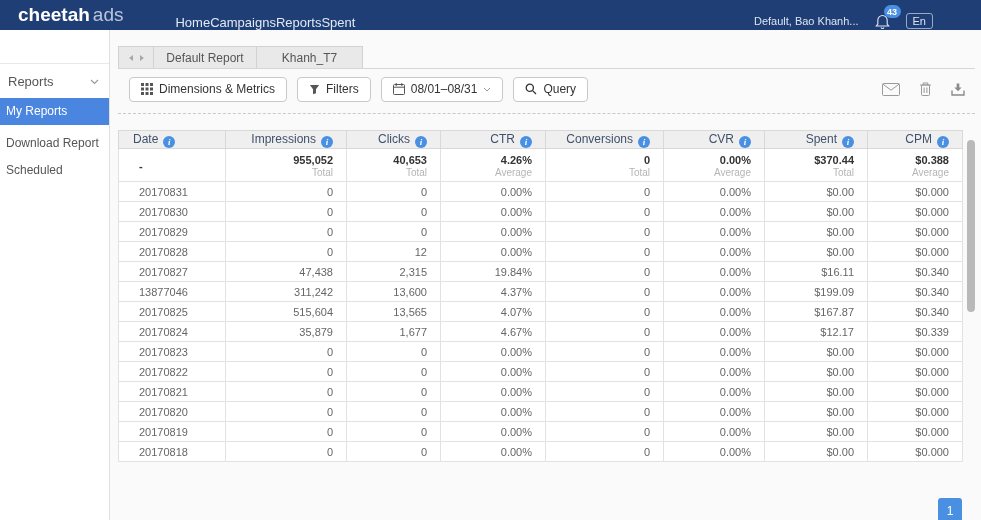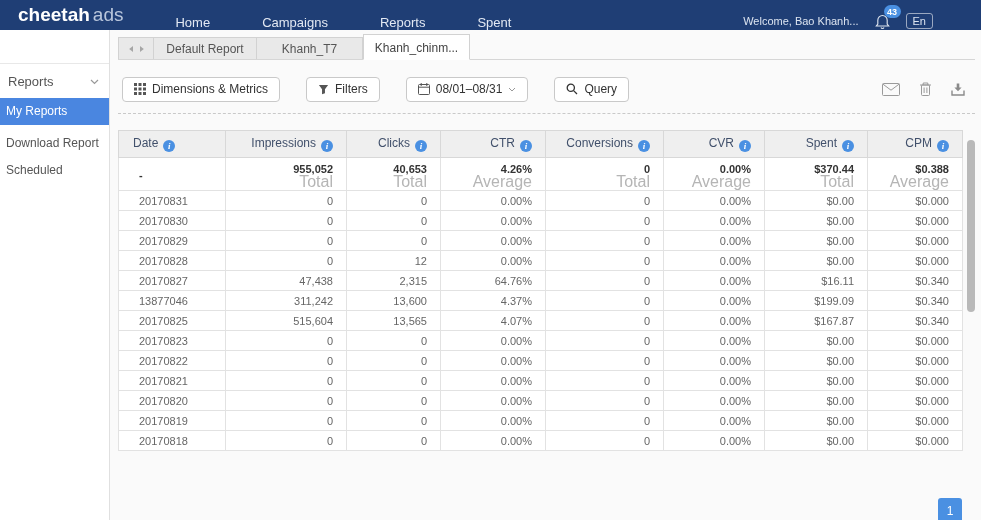--- a/index.html
+++ b/index.html
@@ -14,21 +14,21 @@
     font-family:"Liberation Sans","DejaVu Sans",sans-serif;color:#555;
   }
   
   .topbar{
     position:absolute;top:0;left:0;width:981px;height:30px;
     background:var(--topbar-bg);display:flex;align-items:flex-end;color:#e8edf5;
   }
   .brand{margin-left:18px;font-size:19px;line-height:30px;white-space:nowrap;cursor:pointer;}
   .brand-bold{font-weight:bold;color:#ffffff;}
   .brand-light{font-weight:normal;color:#b9c6dc;margin-left:3px;}
-  .topnav{display:flex;gap:52px;margin-left:52px;font-size:13px;}
+  .topnav{display:flex;margin-left:52px;font-size:13px;}
   .topnav a{color:#e3e9f3;text-decoration:none;cursor:pointer;}
   .topbar-right{margin-left:auto;margin-right:48px;display:flex;align-items:center;gap:16px;}
   .welcome{font-size:11px;color:#dce4f0;cursor:pointer;white-space:nowrap;}
   .bell-wrap{position:relative;display:inline-flex;cursor:pointer;padding-top:3px;}
   .badge{
     position:absolute;top:-6px;left:9px;min-width:17px;height:13px;padding:0 3px;
     background:var(--accent);border-radius:8px;color:#fff;font-size:9px;font-weight:bold;
     display:flex;align-items:center;justify-content:center;
   }
   .lang{
@@ -49,68 +49,68 @@
     position:absolute;left:0;right:0;white-space:nowrap;}
   .side-item.active{
     top:68px;height:27px;line-height:27px;background:var(--active-item);color:#fff;
   }
   .side-item.dl{top:101px;}
   .side-item.sch{top:128px;}
   
   .content{position:absolute;left:110px;top:30px;right:0;bottom:0;background:#fafafa;}
   
   .tabrow{
-    position:absolute;top:3px;left:8px;right:6px;height:27px;
+    position:absolute;top:12px;left:8px;right:6px;height:27px;
     display:flex;align-items:flex-end;border-bottom:1px solid #d6d6d6;
   }
   .tab-arrows{
     width:36px;height:22px;background:#e9e9e9;border:1px solid #d2d2d2;border-bottom:none;
     display:flex;align-items:center;justify-content:center;gap:5px;
   }
   .tab-arrows span{display:inline-flex;cursor:pointer;}
   .tab{
     height:22px;line-height:22px;text-align:center;font-size:12px;color:#555;
     background:#e9e9e9;border:1px solid #d2d2d2;border-bottom:none;border-left:none;
     cursor:pointer;white-space:nowrap;overflow:hidden;
   }
   .tab.t0{width:103px;}
   .tab.t1{width:106px;}
   .tab.active{
     width:107px;height:26px;line-height:26px;background:#fff;color:#444;
     border-left:1px solid #d2d2d2;margin-bottom:-1px;border-bottom:1px solid #fff;
   }
   
   .toolbar{
-    position:absolute;top:46px;left:12px;right:8px;height:26px;
-    display:flex;align-items:center;gap:26px;
+    position:absolute;top:46px;left:19px;right:8px;height:26px;
+    display:flex;align-items:center;gap:10px;
   }
   .tbtn{
     height:25px;padding:0 11px;background:#fff;border:1px solid #c9c9c9;border-radius:4px;
     font-size:12px;color:#333;display:inline-flex;align-items:center;gap:6px;cursor:pointer;
     font-family:inherit;white-space:nowrap;
   }
   .tool-icons{margin-left:auto;display:flex;align-items:center;gap:19px;margin-right:8px;}
   .tool-icons span{display:inline-flex;cursor:pointer;}
   .dashed-sep{position:absolute;top:83px;left:8px;right:6px;border-top:1px dashed #c9c9c9;}
   
   .report-table{
     position:absolute;top:100px;left:8px;width:844px;
     border-collapse:collapse;table-layout:fixed;background:#fff;font-size:11px;
   }
   .report-table th,.report-table td{border:1px solid #e2e2e2;overflow:hidden;white-space:nowrap;}
   .report-table thead th{
-    height:27px;background:#efefef;border-color:#d8d8d8;color:#41506b;font-weight:normal;
+    height:18px;background:#efefef;border-color:#d8d8d8;color:#41506b;font-weight:normal;
     font-size:12px;cursor:pointer;
   }
   .col-left{text-align:left;padding-left:20px;}
   .col-right{text-align:right;padding-right:13px;}
   th.col-left{padding-left:14px;}
   .total-row td{height:33px;padding-top:2px;vertical-align:middle;}
   .tval{font-weight:bold;color:#333;line-height:13px;}
-  .tsub{color:#b5b5b5;font-size:16px;line-height:12px;}
+  .tsub{color:#b5b5b5;font-size:10px;line-height:12px;}
   .body-row td{height:20px;color:#666;}
   .info-i{
     display:inline-flex;align-items:center;justify-content:center;
     width:12px;height:12px;border-radius:50%;background:var(--accent);color:#fff;
     font-size:9px;font-weight:bold;margin-left:5px;vertical-align:-2px;cursor:pointer;
     font-family:"Liberation Serif",serif;font-style:italic;
   }
   
   .vscroll{position:absolute;top:101px;right:5px;width:9px;height:352px;}
   .vthumb{margin-top:9px;height:172px;width:8px;background:#b9b9b9;border-radius:5px;cursor:grab;}
@@ -129,21 +129,21 @@
   <div class="brand">
     <span class="brand-bold">cheetah</span><span class="brand-light">ads</span>
   </div>
   <nav class="topnav">
     <a>Home</a>
     <a>Campaigns</a>
     <a>Reports</a>
     <a>Spent</a>
   </nav>
   <div class="topbar-right">
-    <span class="welcome">Welcome,  Bao Khanh...</span>
+    <span class="welcome">Default,  Bao Khanh...</span>
     <span class="bell-wrap">
       <span>
         <svg width="15" height="16" viewBox="0 0 16 17">
           <path d="M8 1.5a5 5 0 0 0-5 5v4.2L1.4 12.8h13.2L13 10.7V6.5a5 5 0 0 0-5-5z" fill="none" stroke="#dfe6f0" stroke-width="1.2"></path>
           <path d="M6.4 14.3a1.7 1.7 0 0 0 3.2 0" fill="none" stroke="#dfe6f0" stroke-width="1.2"></path>
         </svg>
       </span>
       <span class="badge">43</span>
     </span>
     <span class="lang">En</span>
@@ -175,21 +175,20 @@
           </svg>
       </span>
       <span>
         <svg width="6" height="8" viewBox="0 0 6 8">
             <path d="M1 1l3.8 3L1 7z" fill="#a6a6a6"></path>
           </svg>
       </span>
     </div>
     <div class="tab t0">Default Report</div>
     <div class="tab t1">Khanh_T7</div>
-    <div class="tab active">Khanh_chinm...</div>
   </div>
 
   <div class="toolbar">
     <button class="tbtn">
       <span>
         <svg width="12" height="12" viewBox="0 0 12 12" fill="#555">
           <rect x="0" y="0" width="3" height="3"></rect>
             <rect x="4.5" y="0" width="3" height="3"></rect>
             <rect x="9" y="0" width="3" height="3"></rect>
           <rect x="0" y="4.5" width="3" height="3"></rect>
@@ -358,21 +357,21 @@
           <td class="col-right">0.00%</td>
           <td class="col-right">0</td>
           <td class="col-right">0.00%</td>
           <td class="col-right">$0.00</td>
           <td class="col-right">$0.000</td>
         </tr>
         <tr class="body-row">
           <td class="col-left">20170827</td>
           <td class="col-right">47,438</td>
           <td class="col-right">2,315</td>
-          <td class="col-right">64.76%</td>
+          <td class="col-right">19.84%</td>
           <td class="col-right">0</td>
           <td class="col-right">0.00%</td>
           <td class="col-right">$16.11</td>
           <td class="col-right">$0.340</td>
         </tr>
         <tr class="body-row">
           <td class="col-left">13877046</td>
           <td class="col-right">311,242</td>
           <td class="col-right">13,600</td>
           <td class="col-right">4.37%</td>
@@ -385,20 +384,30 @@
           <td class="col-left">20170825</td>
           <td class="col-right">515,604</td>
           <td class="col-right">13,565</td>
           <td class="col-right">4.07%</td>
           <td class="col-right">0</td>
           <td class="col-right">0.00%</td>
           <td class="col-right">$167.87</td>
           <td class="col-right">$0.340</td>
         </tr>
         <tr class="body-row">
+          <td class="col-left">20170824</td>
+          <td class="col-right">35,879</td>
+          <td class="col-right">1,677</td>
+          <td class="col-right">4.67%</td>
+          <td class="col-right">0</td>
+          <td class="col-right">0.00%</td>
+          <td class="col-right">$12.17</td>
+          <td class="col-right">$0.339</td>
+        </tr>
+        <tr class="body-row">
           <td class="col-left">20170823</td>
           <td class="col-right">0</td>
           <td class="col-right">0</td>
           <td class="col-right">0.00%</td>
           <td class="col-right">0</td>
           <td class="col-right">0.00%</td>
           <td class="col-right">$0.00</td>
           <td class="col-right">$0.000</td>
         </tr>
         <tr class="body-row">

